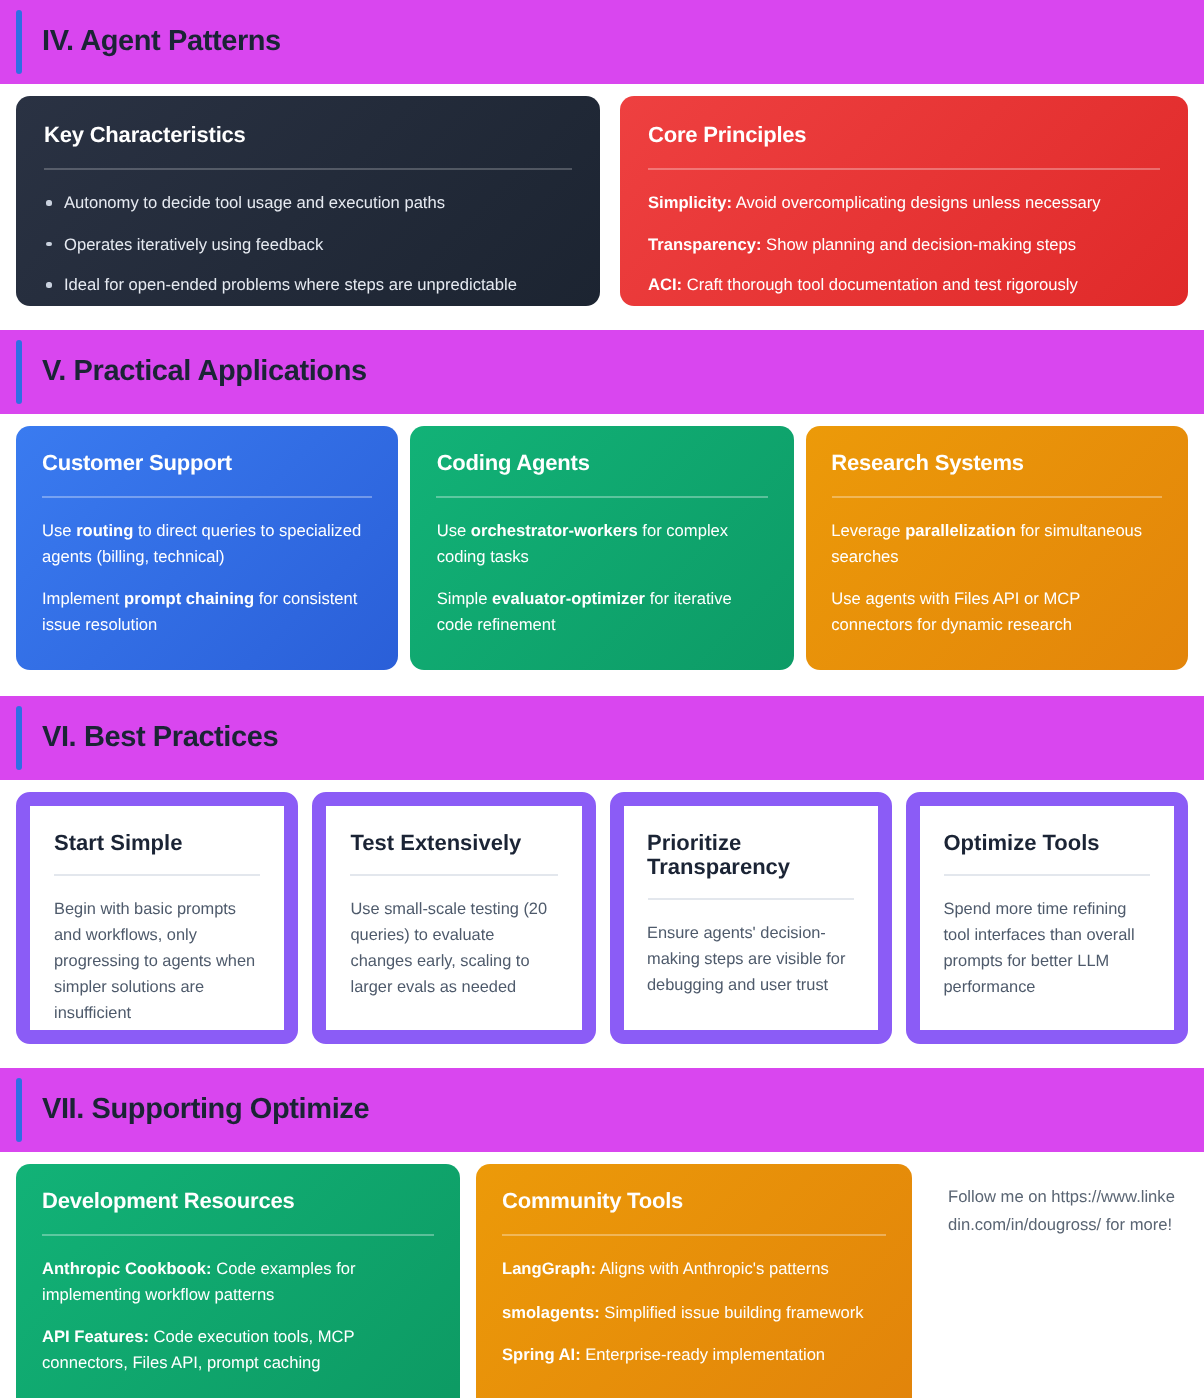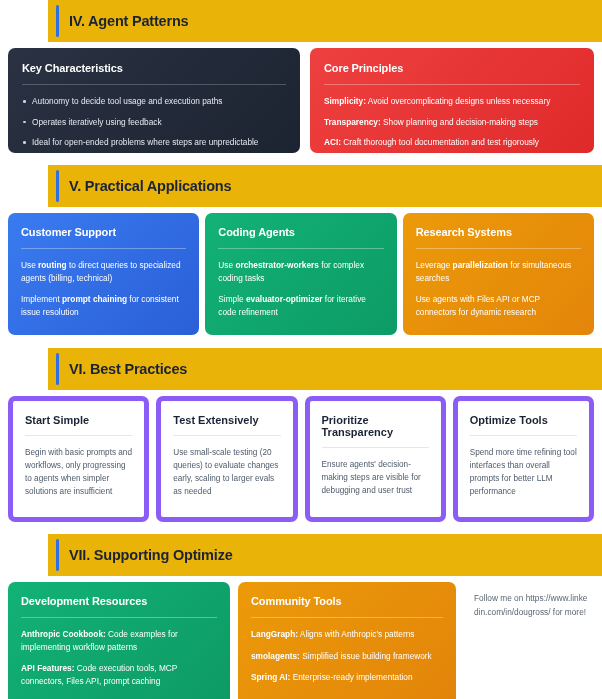--- a/index.html
+++ b/index.html
@@ -7,24 +7,23 @@
     width: 602px;
     height: 699px;
     background: #ffffff;
     font-family: "Liberation Sans", sans-serif;
     overflow: hidden;
   }
   .page { width: 602px; height: 699px; position: relative; background:#ffffff; }
 
   
   .section-band {
-    background: #eab308;
+    background: #d946ef;
     padding: 11px 0 11px 0;
     position: relative;
-    margin-left: 48px;
   }
   .section-band .accent {
     position: absolute;
     left: 8px; top: 5px;
     width: 3px;
     height: calc(100% - 10px);
     background: #2f6fe4;
     border-radius: 2px;
   }
   .section-title {
@@ -103,21 +102,21 @@
   .c-blue   { background: linear-gradient(135deg,#3a7bf0 0%,#2a5fd8 100%); }
   .c-green  { background: linear-gradient(135deg,#12b277 0%,#0d9b66 100%); }
   .c-orange { background: linear-gradient(135deg,#ec9a09 0%,#e3850a 100%); }
 
   
   .s6 { display:flex; padding: 6px 8px 0 8px; gap: 7px; }
   .card-w {
     flex: 1 1 0;
     height: 126px;
     background:#ffffff;
-    border: 5px solid #8b5cf6;
+    border: 7px solid #8b5cf6;
     border-radius: 7px;
     padding: 13px 12px 0 12px;
   }
   .card-w h3 { color:#1b2435; font-size: 11px; }
   .card-w .rule { background:#e3e7ed; margin: 9px 0 10px 0; }
   .card-w p { color:#4e5a6b; font-size: 8.2px; line-height: 13px; }
 
   
   .s7 { display:flex; padding: 6px 8px 0 8px; gap: 8px; }
   .card-dev {

